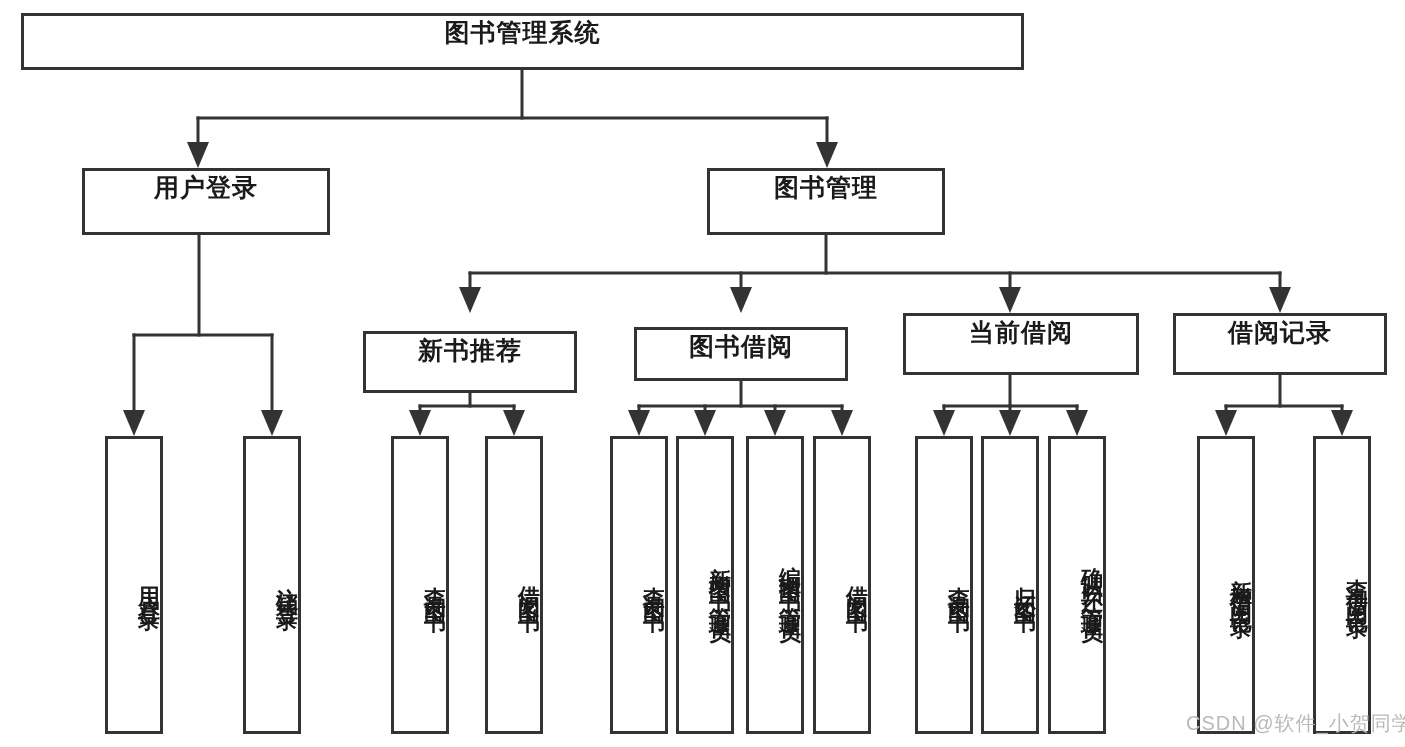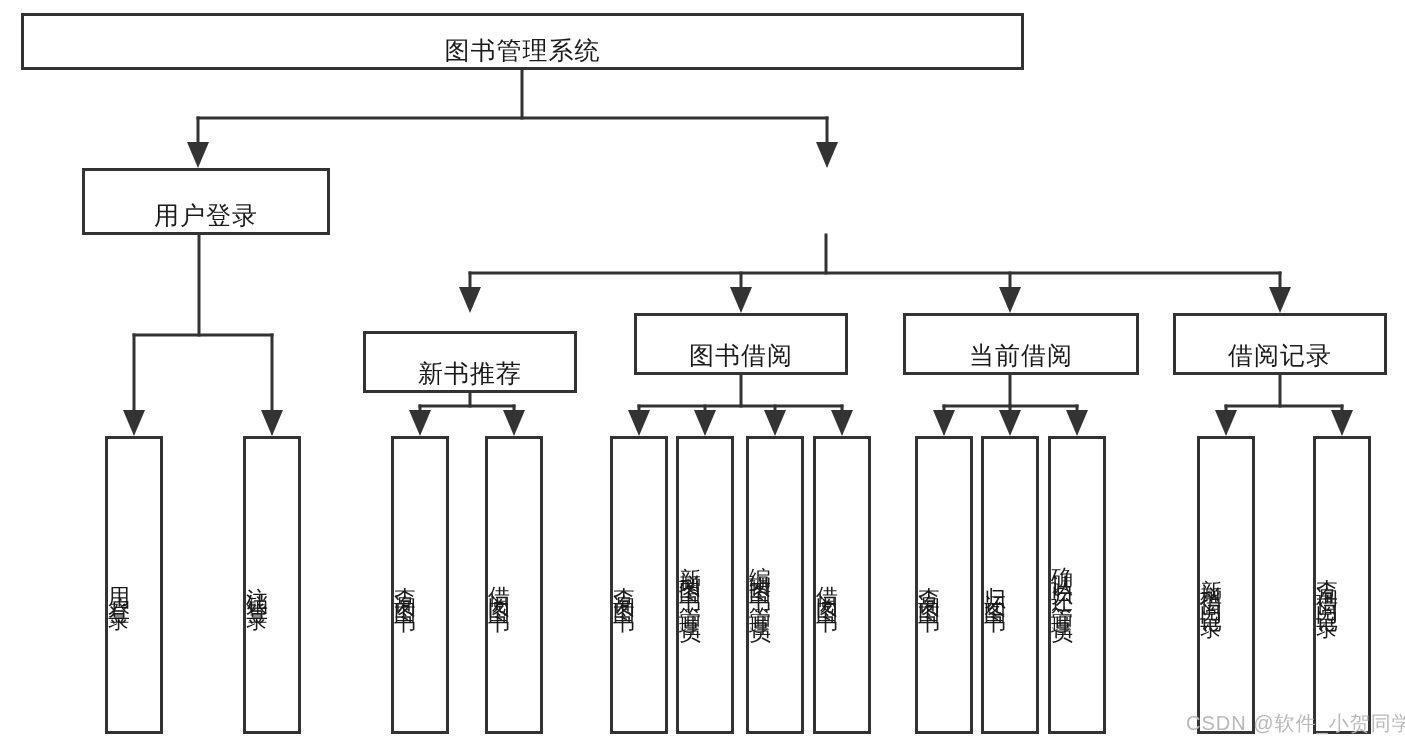--- a/index.html
+++ b/index.html
@@ -29,23 +29,24 @@
   #connectors polygon {
     fill: var(--line, #333333);
   }
   .hbox, .vbox {
     position: absolute;
     box-sizing: border-box;
     border: 3px solid var(--line, #333333);
     background: var(--boxfill, #ffffff);
     color: var(--text, #1a1a1a);
     display: flex;
-    align-items: flex-end;
+    align-items: flex-start;
     justify-content: center;
     z-index: 2;
+    font-weight: bold;
   }
   .hbox {
     font-size: 25px;
     letter-spacing: 1px;
     white-space: nowrap;
   }
   .vbox {
     top: 436px;
     width: 58px;
     height: 298px;
@@ -126,25 +127,28 @@
       <polygon points="1331,410 1353,410 1342,436"></polygon>
     </svg>
 
   <div class="hbox" style="left:21px; top:13px; width:1003px; height:57px;">
     <span>图书管理系统</span>
   </div>
 
   <div class="hbox" style="left:82px; top:168px; width:248px; height:67px;">
     <span>用户登录</span>
   </div>
+  <div class="hbox" style="left:707px; top:168px; width:238px; height:67px;">
+    <span>图书管理</span>
+  </div>
 
   <div class="hbox" style="left:363px; top:313px; width:214px; height:62px;margin-top:18px;">
     <span>新书推荐</span>
   </div>
-  <div class="hbox" style="left:634px; top:313px; width:214px; height:62px;">
+  <div class="hbox" style="left:634px; top:327px; width:214px; height:54px;">
     <span>图书借阅</span>
   </div>
   <div class="hbox" style="left:903px; top:313px; width:236px; height:62px;">
     <span>当前借阅</span>
   </div>
   <div class="hbox" style="left:1173px; top:313px; width:214px; height:62px;">
     <span>借阅记录</span>
   </div>
 
   <div class="vbox" style="left:105px;">

